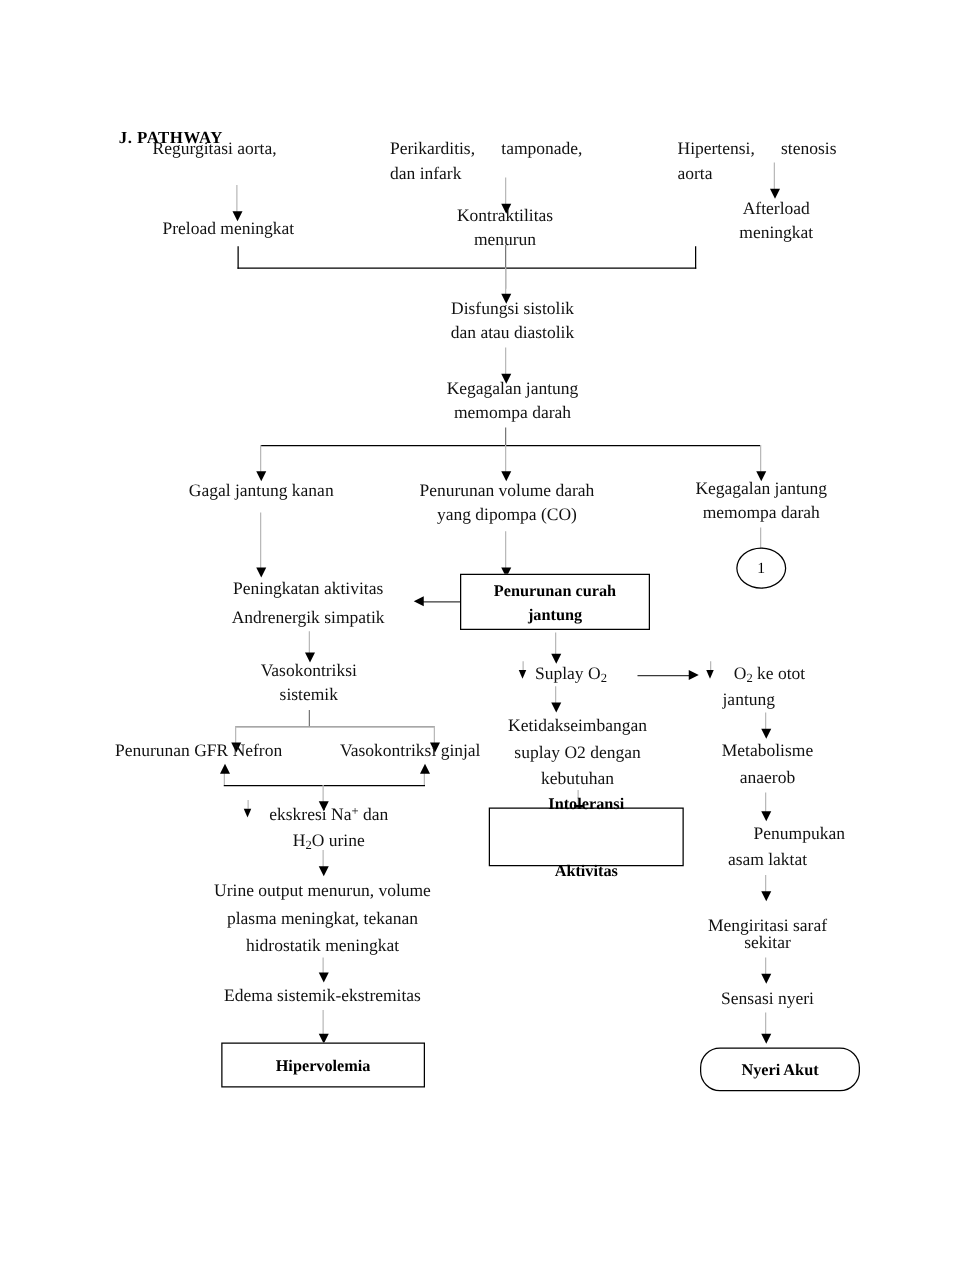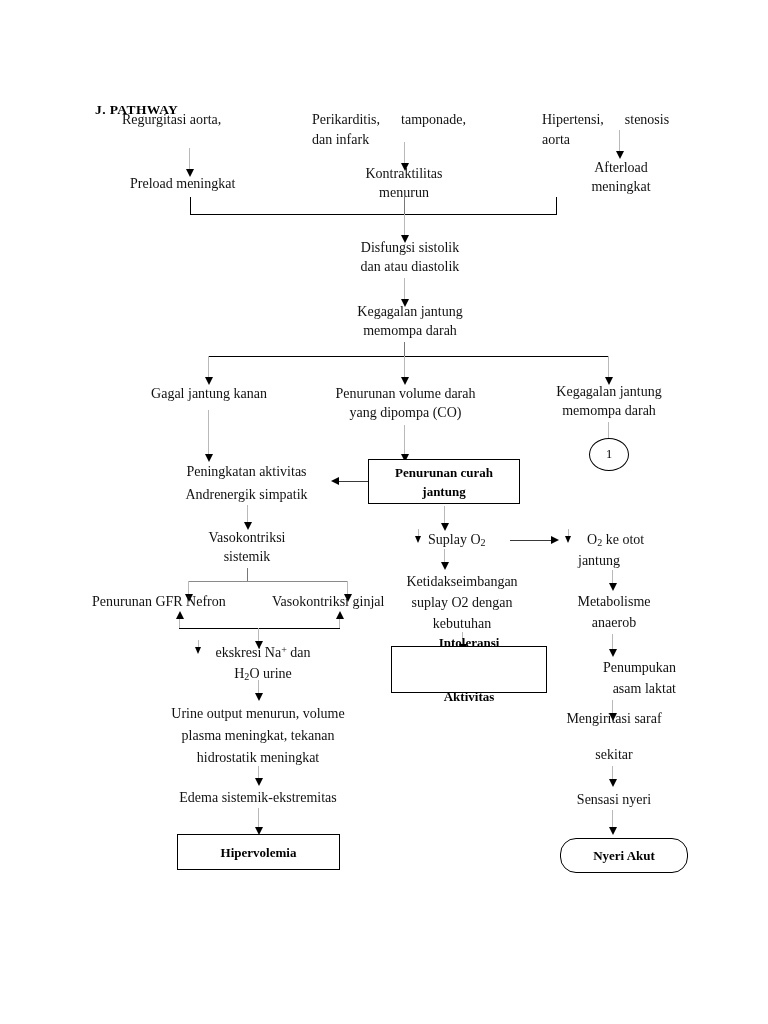--- a/index.html
+++ b/index.html
@@ -286,25 +286,25 @@
   <div class="txt left" style="left:578px; top:551px; width:120px;">jantung</div>
 
   <div class="varrow" style="left:612px; top:570px; height:14px;"></div>
 
   <div class="txt center" style="left:552px; top:592px; width:124px;">Metabolisme</div>
   <div class="txt center" style="left:552px; top:613px; width:124px;">anaerob</div>
 
   <div class="varrow" style="left:612px; top:634px; height:16px;"></div>
 
   <div class="txt center" style="left:552px; top:658px; width:124px;text-align:right;">Penumpukan</div>
-  <div class="txt center" style="left:552px; top:679px; width:124px;text-align:right;">asam laktat</div>
+  <div class="txt center" style="left:552px; top:679px; width:124px;">asam laktat</div>
 
   <div class="varrow" style="left:612px; top:700px; height:14px;"></div>
 
-  <div class="txt center" style="left:548px; top:709px; width:132px;text-align:center;">Mengiritasi saraf</div>
+  <div class="txt center" style="left:548px; top:732px; width:132px;text-align:center;">Mengiritasi saraf</div>
   <div class="txt center" style="left:548px; top:745px; width:132px;">sekitar</div>
 
   <div class="varrow" style="left:612px; top:766px; height:14px;"></div>
 
   <div class="txt center" style="left:552px; top:790px; width:124px;">Sensasi nyeri</div>
 
   <div class="varrow" style="left:612px; top:810px; height:18px;"></div>
 
   <div class="box" style="left:560px; top:838px; width:128px; height:35px;border-radius:16px;">
     <span>Nyeri Akut</span>

